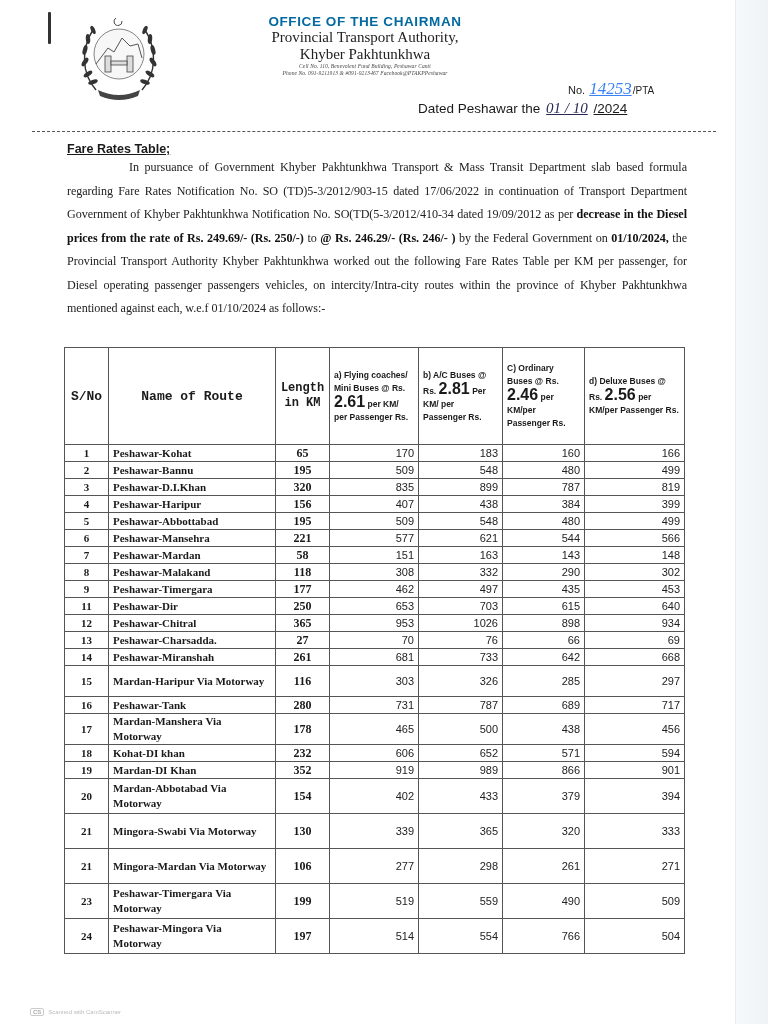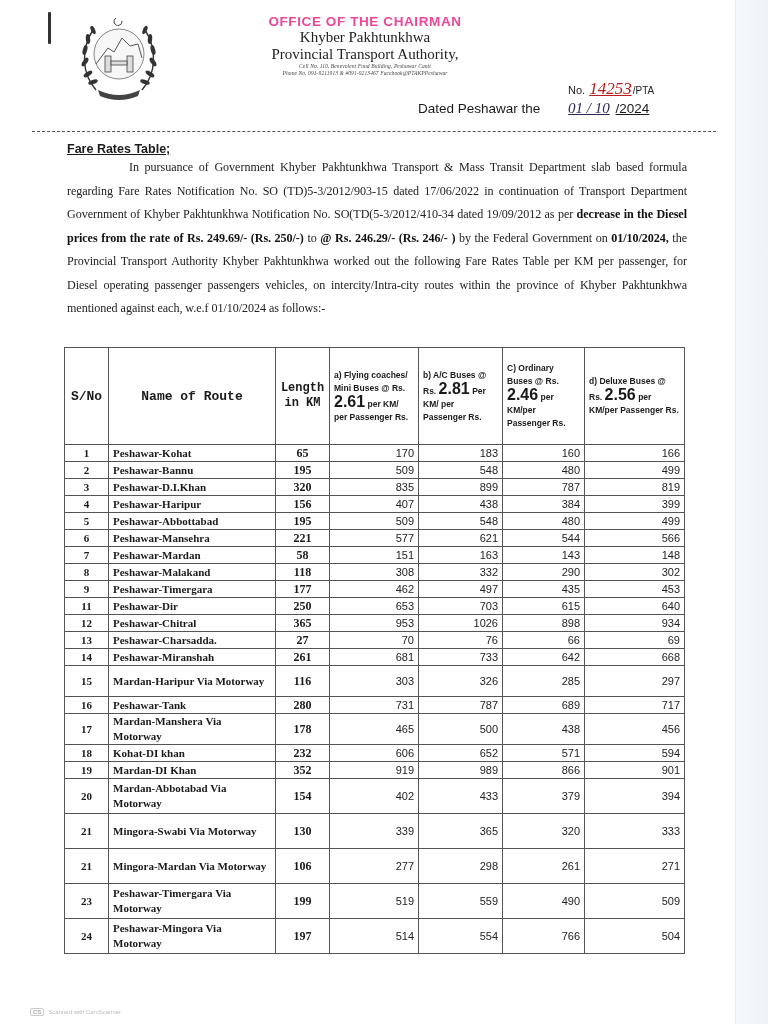--- a/index.html
+++ b/index.html
@@ -15,44 +15,44 @@
   }
   .margin-mark {
     position: absolute; left: 48px; top: 12px; width: 3px; height: 32px;
     background: #333; border-radius: 1px;
   }
   .emblem { position: absolute; left: 78px; top: 12px; width: 82px; height: 90px; }
 
   .office-head { position: absolute; left: 200px; top: 14px; width: 330px; text-align: center; }
   .office-title {
     font-family: "Liberation Sans", sans-serif; font-weight: bold; font-size: 13.5px;
-    letter-spacing: 0.6px; color: #ec4899;
+    letter-spacing: 0.6px; color: #0369a1;
   }
   .office-line { font-size: 15px; line-height: 17px; color: #222; }
   .office-small {
     font-size: 5.5px; line-height: 7px; color: #444; font-style: italic;
     letter-spacing: 0.1px; white-space: nowrap;
   }
 
   .ref-no {
     position: absolute; left: 568px; top: 79px;
     font-family: "Liberation Sans", sans-serif; font-size: 11px; color: #222;
   }
   .ref-no .hand {
     font-family: "Liberation Serif", serif; font-style: italic; font-size: 17px;
-    color: #b91c1c; text-decoration: underline; margin: 0 1px;
+    color: #3b82f6; text-decoration: underline; margin: 0 1px;
   }
   .ref-no .suffix { font-size: 10px; text-align: right; }
   .dated {
     position: absolute; left: 418px; top: 100px;
     font-family: "Liberation Sans", sans-serif; font-size: 13.5px; color: #1a1a1a;
   }
   .dated .hand {
     font-family: "Liberation Serif", serif; font-style: italic; font-size: 15px;
-    color: #2a2a55; text-decoration: underline; margin-left: 24px;
+    color: #2a2a55; text-decoration: underline; margin-left: 2px;
   }
   .dated .year { text-decoration: underline; margin-left: 2px; }
 
   .separator {
     position: absolute; left: 32px; top: 131px; width: 684px; height: 0;
     border-top: 1.5px dashed #555;
   }
 
   .section-title {
     position: absolute; left: 67px; top: 142px;
@@ -145,22 +145,22 @@
   <path d="M18 52 L30 36 L36 40 L44 26 L52 34 L60 32 L64 46" fill="none" stroke="#555" stroke-width="1"></path>
   <rect x="27" y="44" width="6" height="16" fill="#ddd" stroke="#444" stroke-width="0.8"></rect>
   <rect x="49" y="44" width="6" height="16" fill="#ddd" stroke="#444" stroke-width="0.8"></rect>
   <rect x="33" y="49" width="16" height="4" fill="#ddd" stroke="#444" stroke-width="0.8"></rect>
   <path d="M38 6 a4 4 0 1 0 6 3" fill="none" stroke="#444" stroke-width="1"></path>
   <path d="M20 78 Q41 88 62 78 L60 84 Q41 92 22 84 Z" fill="#444"></path>
 </svg>
 
 <div class="office-head">
   <div class="office-title">OFFICE OF THE CHAIRMAN</div>
+  <div class="office-line">Provincial Transport Authority,</div>
   <div class="office-line">Khyber Pakhtunkhwa</div>
-  <div class="office-line">Provincial Transport Authority,</div>
   <div class="office-small">Cell No. 110, Benevolent Fund Building, Peshawar Cantt</div>
   <div class="office-small">Phone No. 091-9211913 &amp; #091-9213467 Facebook@PTAKPPeshawar</div>
 </div>
 
 <div class="ref-no">
   <span>No.</span>
   <span class="hand">14253</span><span class="suffix">/PTA</span>
 </div>
 
 <div class="dated">

